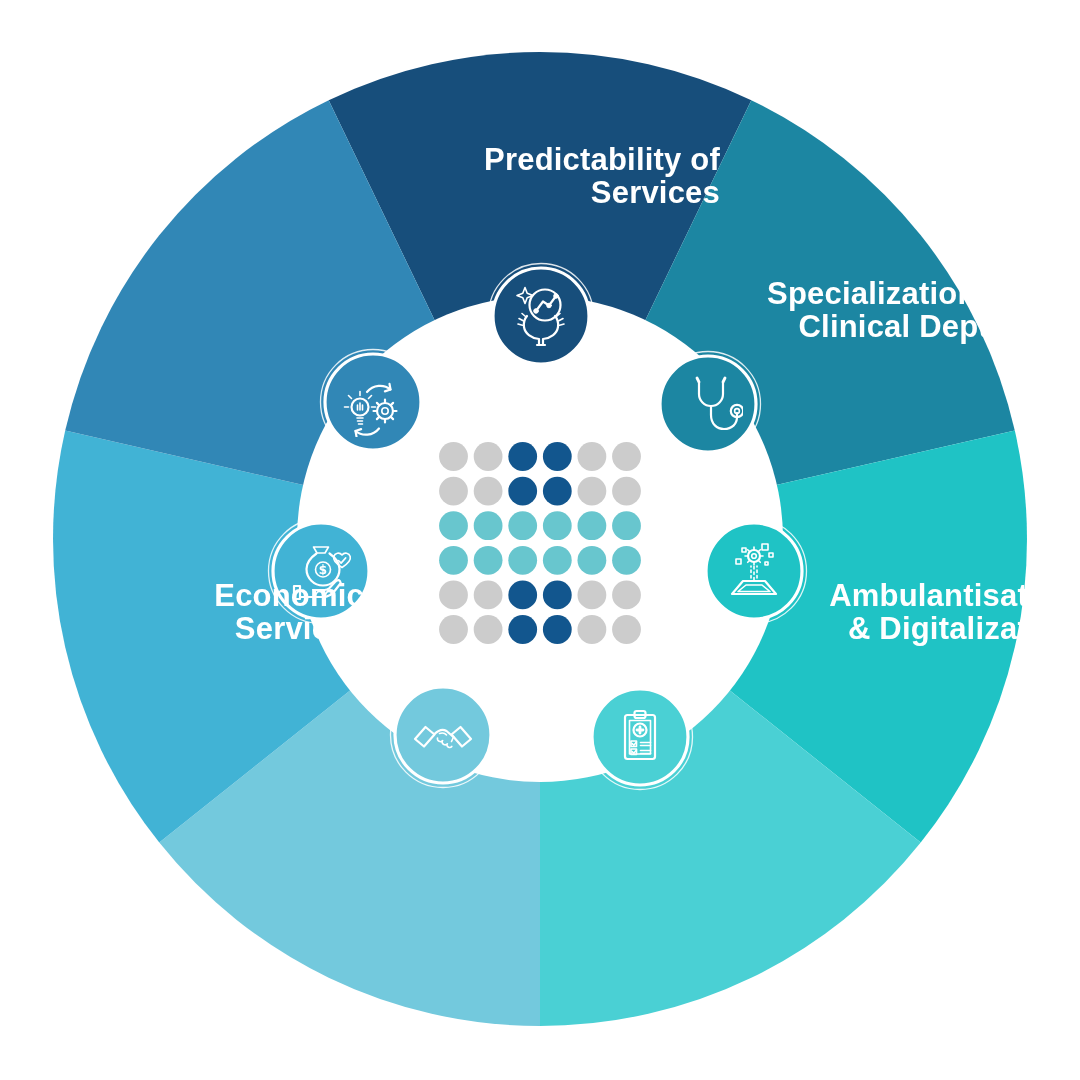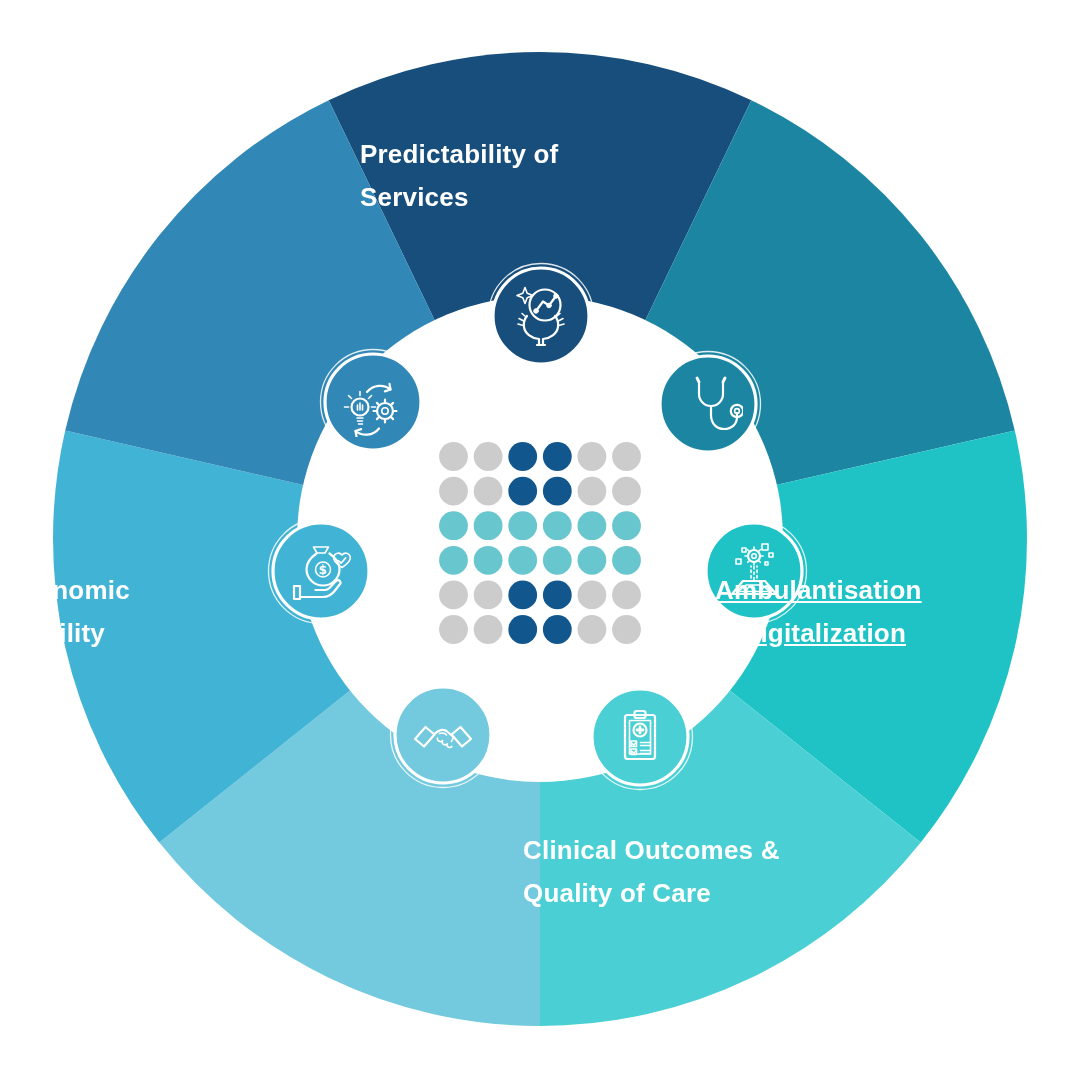--- a/index.html
+++ b/index.html
@@ -1,20 +1,20 @@
 <!DOCTYPE html>
 <html><head>
 <meta charset="utf-8">
 <style>
   html,body{margin:0;padding:0;background:#ffffff;}
   #stage{position:relative;width:1080px;height:1080px;background:#ffffff;overflow:hidden;
          font-family:"Liberation Sans","DejaVu Sans",sans-serif;}
   #wheel-svg{position:absolute;left:0;top:0;}
-  .seg-label{position:absolute;transform:translate(-50%,-50%);width:360px;text-align:left;
-             color:#ffffff;font-weight:bold;font-size:26px;line-height:43px;white-space:pre-line;
+  .seg-label{position:absolute;transform:translate(-50%,-50%);width:360px;text-align:right;
+             color:#ffffff;font-weight:bold;font-size:31px;line-height:33px;white-space:pre-line;
              letter-spacing:.2px;}
   .ic path,.ic circle,.ic rect,.ic polyline,.ic line{stroke:#ffffff;fill:none;stroke-width:2.2;
              stroke-linecap:round;stroke-linejoin:round;}
   .ic .thin{stroke-width:1.6;}
   .ic .thick{stroke-width:2.8;}
   .ic .chart-dot{fill:#ffffff;stroke:#ffffff;stroke-width:1;}
   .ic text{fill:#ffffff;stroke:none;font-family:"DejaVu Sans",sans-serif;font-weight:bold;}
   .icon-ring{fill:none;stroke:#ffffff;stroke-width:3.2;}
   .icon-halo{fill:none;stroke:#ffffff;stroke-width:1.3;opacity:.85;}
 </style>
@@ -190,19 +190,19 @@
         <path d="M29,25 C35,17.5 46,17 52.5,22.5"></path>
         <path d="M52.5,22.5 l-1,-5.6 M52.5,22.5 l-5.6,1.9"></path>
         <path d="M41,61.5 C35,69 24,69.5 17.5,64"></path>
         <path d="M17.5,64 l1,5.6 M17.5,64 l5.6,-1.9"></path>
       </svg>
     </g>
   </svg>
 
   <div class="seg-label" style="left:540px;top:176px;">Predictability of
 Services</div>
-  <div class="seg-label" style="left:895px;top:612px;text-decoration:underline;">Ambulantisation
+  <div class="seg-label" style="left:828px;top:310px;">Specialization &amp;
+Clinical Depth</div>
+  <div class="seg-label" style="left:895px;top:612px;">Ambulantisation
 &amp; Digitalization</div>
-  <div class="seg-label" style="left:703px;top:872px;">Clinical Outcomes &amp;
-Quality of Care</div>
   <div class="seg-label" style="left:184px;top:612px;">Economic
-Viability</div>
+Services</div>
 </div>
 
 </body></html>

